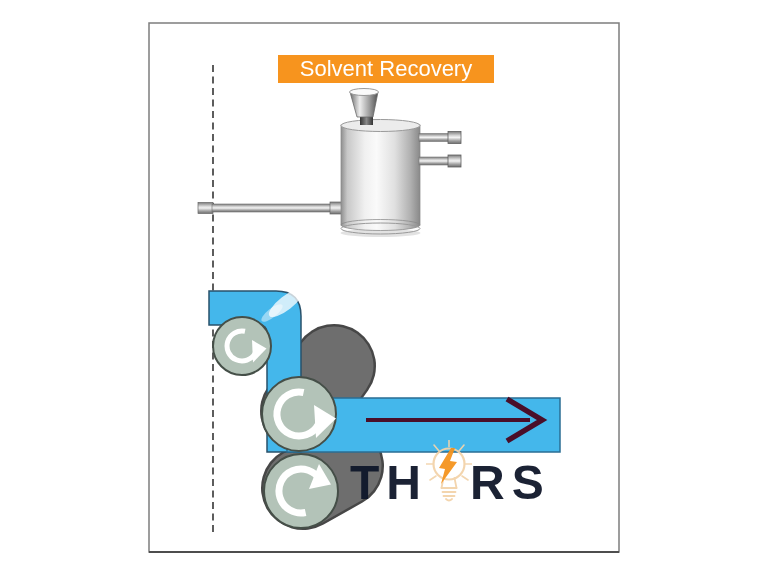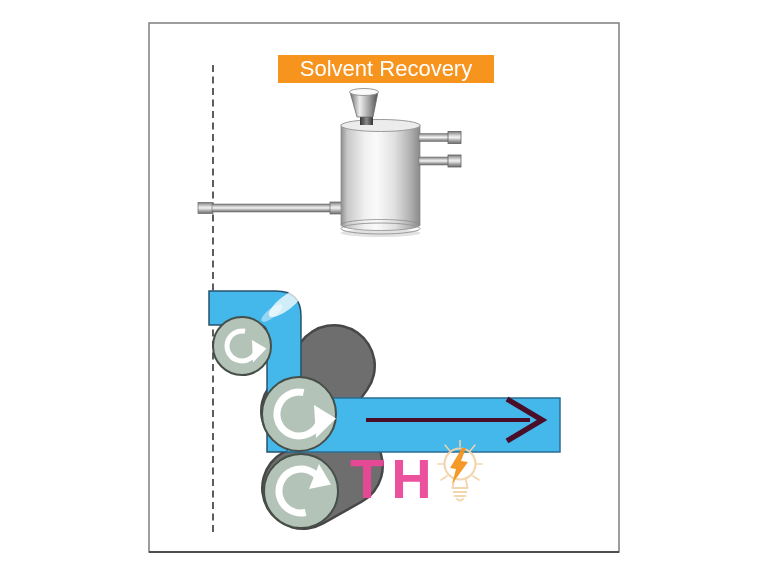--- a/index.html
+++ b/index.html
@@ -7,22 +7,22 @@
          font-family:"Liberation Sans",sans-serif;text-align:center;}
   .stage svg.scene{position:absolute;left:0;top:0;}
   .overlay{position:absolute;}
   .banner{left:278px;top:55px;width:216px;height:28px;background:#F7941E;
           display:flex;align-items:center;justify-content:center;}
   .banner span{color:#ffffff;font-size:22px;line-height:28px;white-space:nowrap;}
   .process-label{left:380px;top:355px;font-size:24px;color:#2d2d2d;letter-spacing:0.5px;
                  white-space:nowrap;}
   .watermark{left:350px;top:440px;height:66px;display:flex;align-items:flex-end;
              opacity:0.95;pointer-events:none;}
-  .watermark .wm-text{font-size:56px;font-weight:700;letter-spacing:7px;
-                      color:#ec4899;line-height:1;margin-bottom:-1px;margin-top:28px;}
+  .watermark .wm-text{font-size:48px;font-weight:700;letter-spacing:7px;
+                      color:#0f172a;line-height:1;margin-bottom:-1px;margin-top:28px;}
   .watermark svg{display:block;margin:0 -2px;}
 </style>
 </head>
 <body>
 
 <div class="stage">
 
   <svg class="scene" width="768" height="576" viewBox="0 0 768 576">
     <defs>
       <linearGradient id="gradTank" x1="0" y1="0" x2="1" y2="0">
@@ -152,15 +152,16 @@
       <g stroke="#F3D3AA" stroke-width="1.8" fill="none" stroke-linecap="round">
         <line x1="17.5" y1="38" x2="15.5" y2="48"></line>
         <line x1="28.5" y1="38" x2="30.5" y2="48"></line>
         <line x1="15.5" y1="48" x2="30.5" y2="48"></line>
         <line x1="16.5" y1="52" x2="29.5" y2="52"></line>
         <line x1="17.5" y1="56" x2="28.5" y2="56"></line>
         <path d="M 20,59 Q 23,62 26,59"></path>
       </g>
       <polygon points="25,8 13,28 19,29 15,44 31,22 24,21 29,8" fill="#F5941E"></polygon>
     </svg>
+    <span class="wm-text">RS</span>
   </div>
 
 </div>
 
 </body></html>

